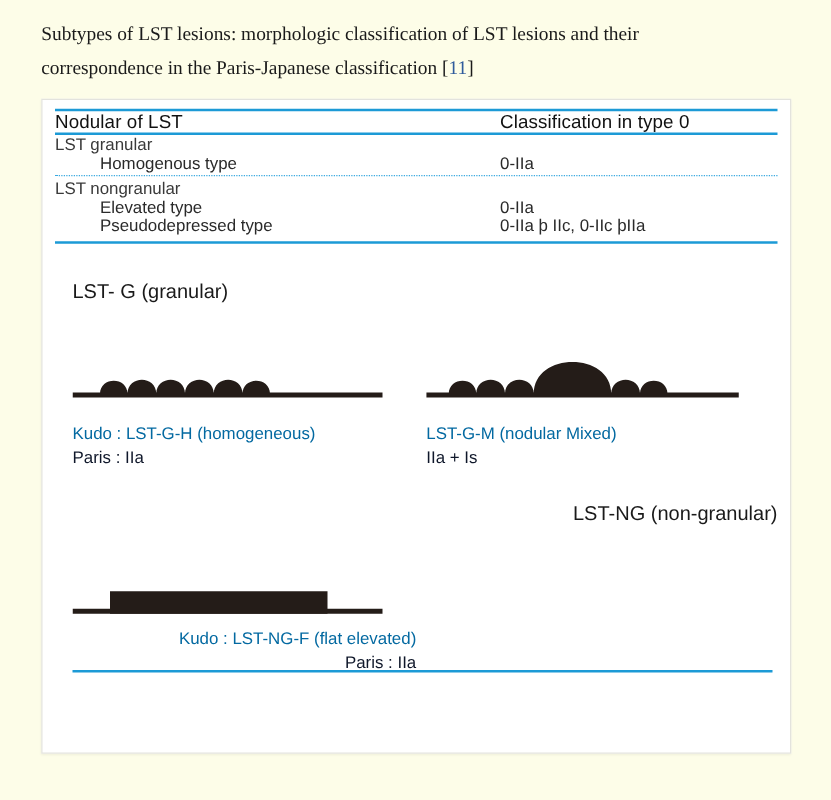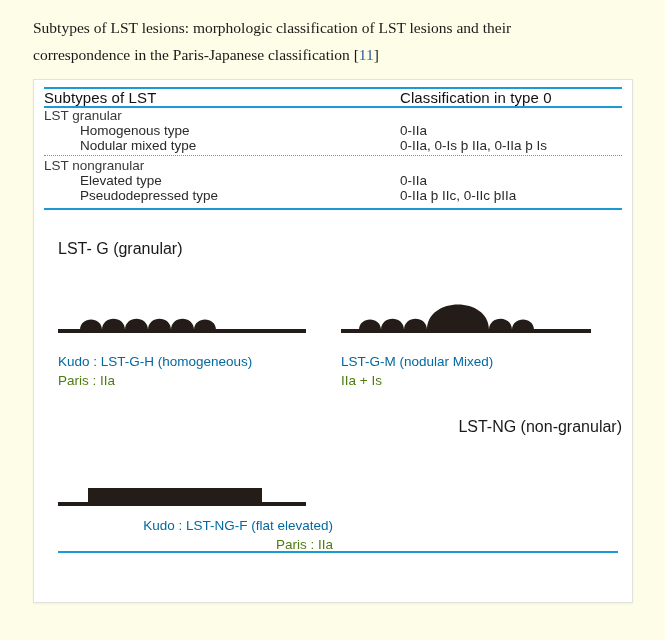--- a/index.html
+++ b/index.html
@@ -149,21 +149,21 @@
     height: 62px;
   }
   .art svg { display: block; }
 
   .cap-line {
     font-size: 13.5px;
     color: #0369a1;
     line-height: 19px;
     white-space: nowrap;
   }
-  .cap-line.second { color: #4d7c0f; }
+  .cap-line.second { color: #0f172a; }
 
   .fig-bottom-rule {
     position: absolute;
     left: 14px;
     right: 4px;
     height: 2px;
     background: #1c9ad6;
   }
 </style>
 </head>
@@ -179,43 +179,39 @@
   <div class="card">
     <div class="card-inner">
 
       <div class="tbl">
 
         <div class="rule-blue"></div>
 
         <table class="lst">
           <thead>
             <tr class="thead-row">
-              <th class="col-a">Subtypes of LST</th>
+              <th class="col-a">Nodular of LST</th>
               <th class="col-b">
                 <span class="th-b-inner">Classification in type 0</span>
               </th>
             </tr>
           </thead>
         </table>
 
         <div class="rule-blue"></div>
 
         <table class="lst">
           <tbody>
             <tr class="grp-head">
               <td class="col-a">LST granular</td>
               <td class="col-b"></td>
             </tr>
             <tr class="data-row">
               <td class="col-a">Homogenous type</td>
               <td class="col-b">0-IIa</td>
-            </tr>
-            <tr class="data-row">
-              <td class="col-a">Nodular mixed type</td>
-              <td class="col-b">0-IIa, 0-Is þ IIa, 0-IIa þ Is</td>
             </tr>
           </tbody>
         </table>
 
         <div class="rule-dotted"></div>
 
         <table class="lst">
           <tbody>
             <tr class="grp-head">
               <td class="col-a">LST nongranular</td>

